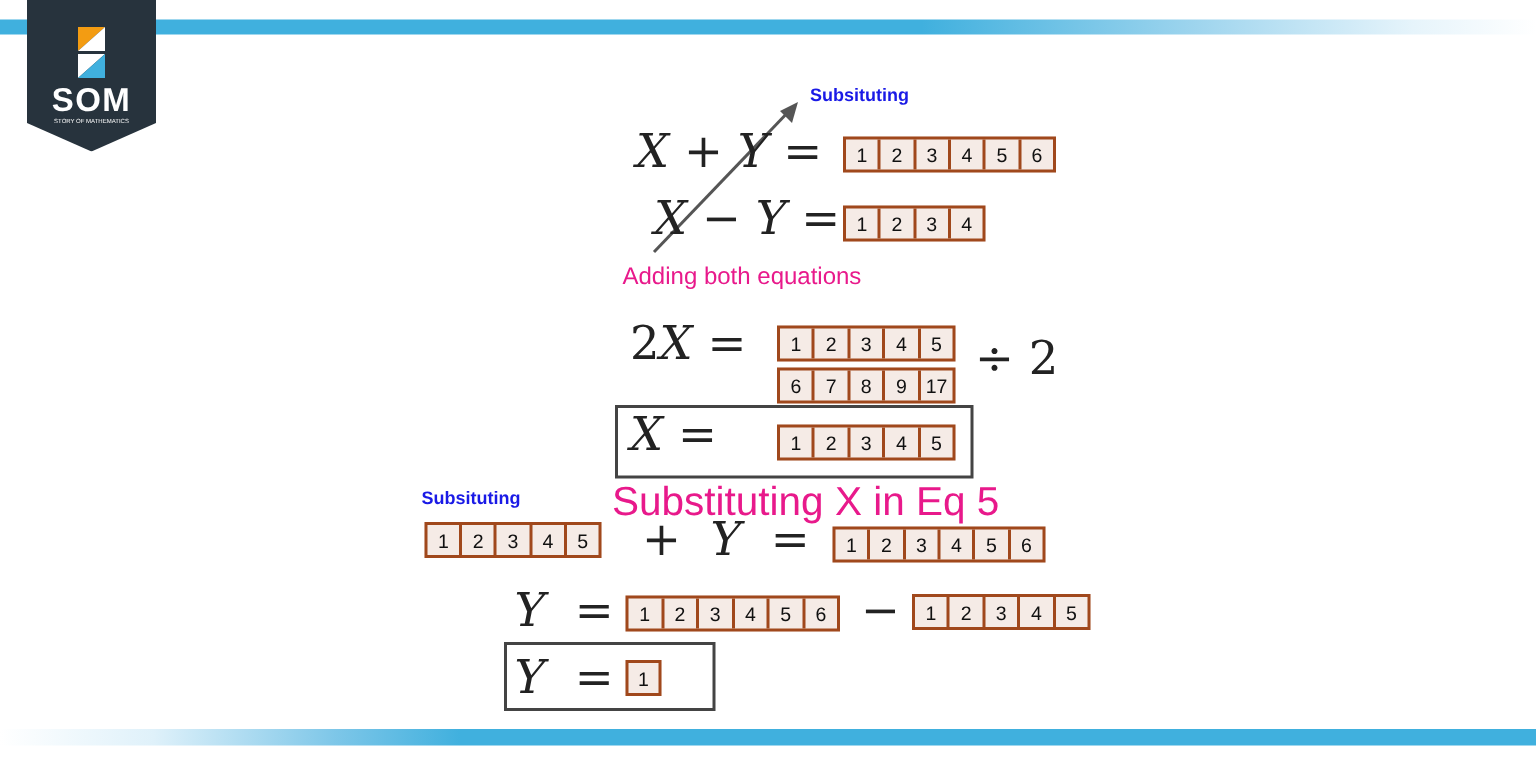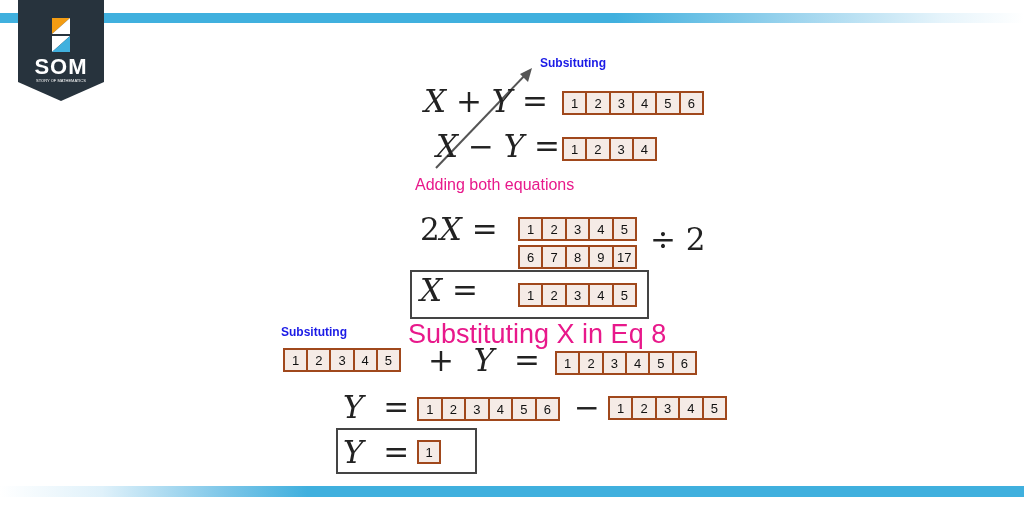--- a/index.html
+++ b/index.html
@@ -90,21 +90,21 @@
 </div>
 <div class="abs cells" style="left:518px;top:283px;width:119px;height:24px;" id="c-xres">
     <div class="cell" style="flex: 1 1 0%;">1</div>
     <div class="cell" style="flex: 1 1 0%;">2</div>
     <div class="cell" style="flex: 1 1 0%;">3</div>
     <div class="cell" style="flex: 1 1 0%;">4</div>
     <div class="cell" style="flex: 1 1 0%;">5</div>
   </div>
 
 <div class="abs blue" style="left:281px;top:325px;text-align:right;">Subsituting</div>
-<div class="abs pink" style="left:408px;top:319px;font-size:27px;">Substituting X in Eq 8</div>
+<div class="abs pink" style="left:408px;top:319px;font-size:27px;">Substituting X in Eq 5</div>
 
 <div class="abs cells" style="left:283px;top:348px;width:118px;height:24px;" id="c-subl">
     <div class="cell" style="flex: 1 1 0%;">1</div>
     <div class="cell" style="flex: 1 1 0%;">2</div>
     <div class="cell" style="flex: 1 1 0%;">3</div>
     <div class="cell" style="flex: 1 1 0%;">4</div>
     <div class="cell" style="flex: 1 1 0%;">5</div>
   </div>
 <div class="abs math" style="left:428px;top:345px;">
   <span>+</span>&nbsp;&nbsp;<i>Y</i>&nbsp;&nbsp;<span>=</span>

